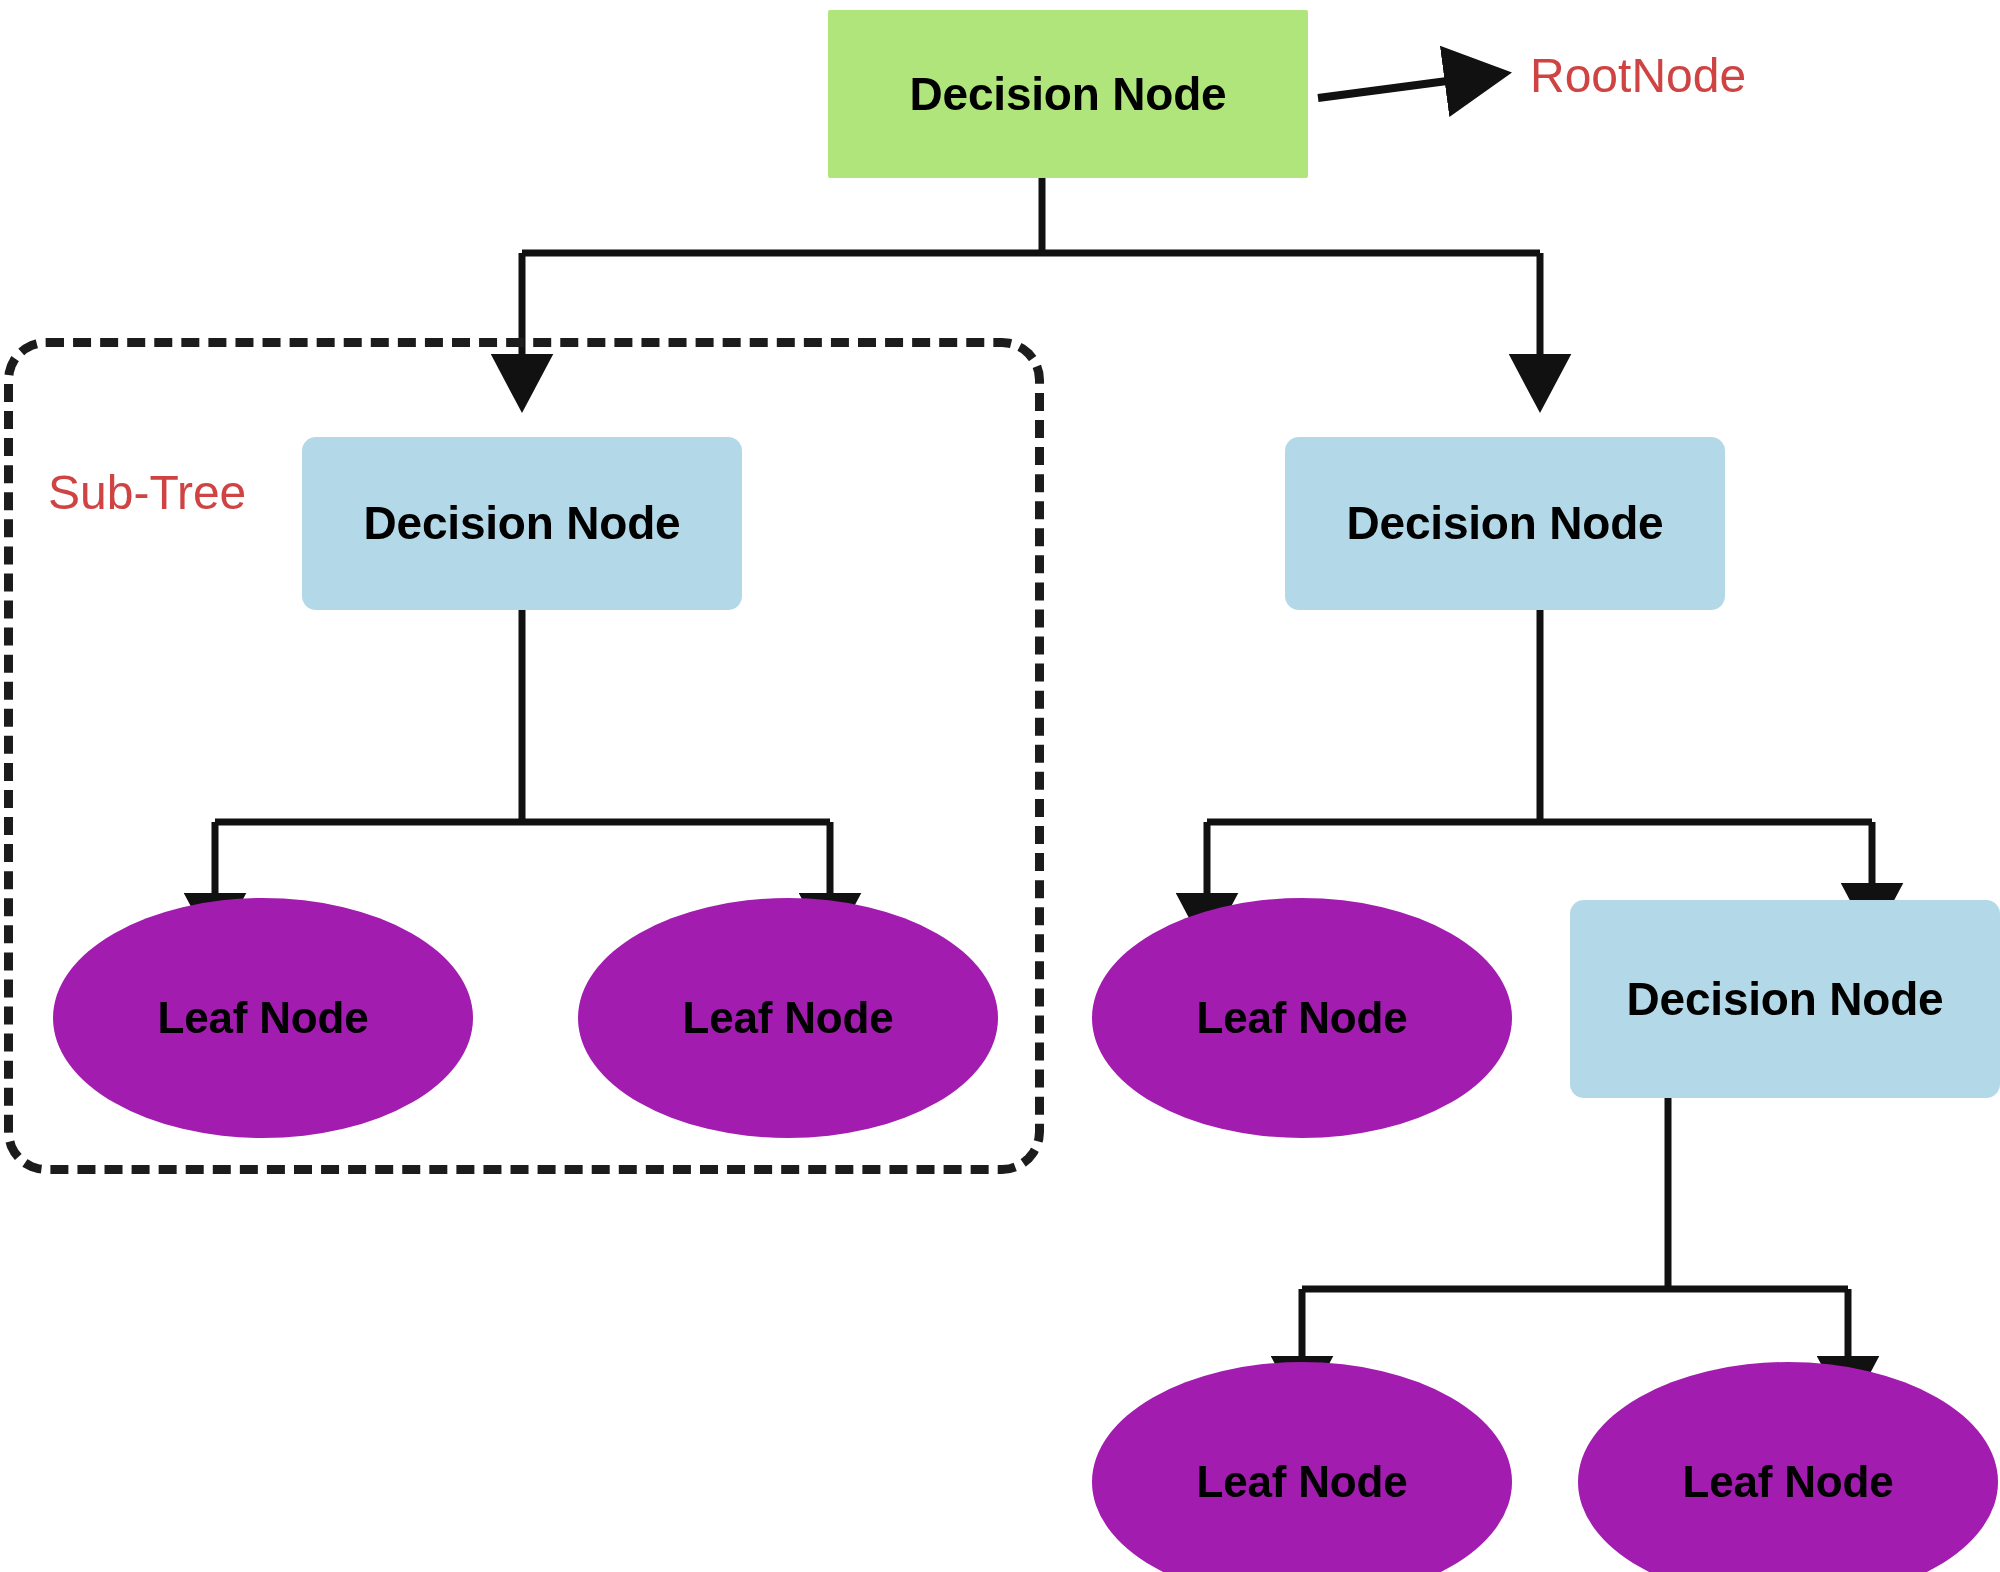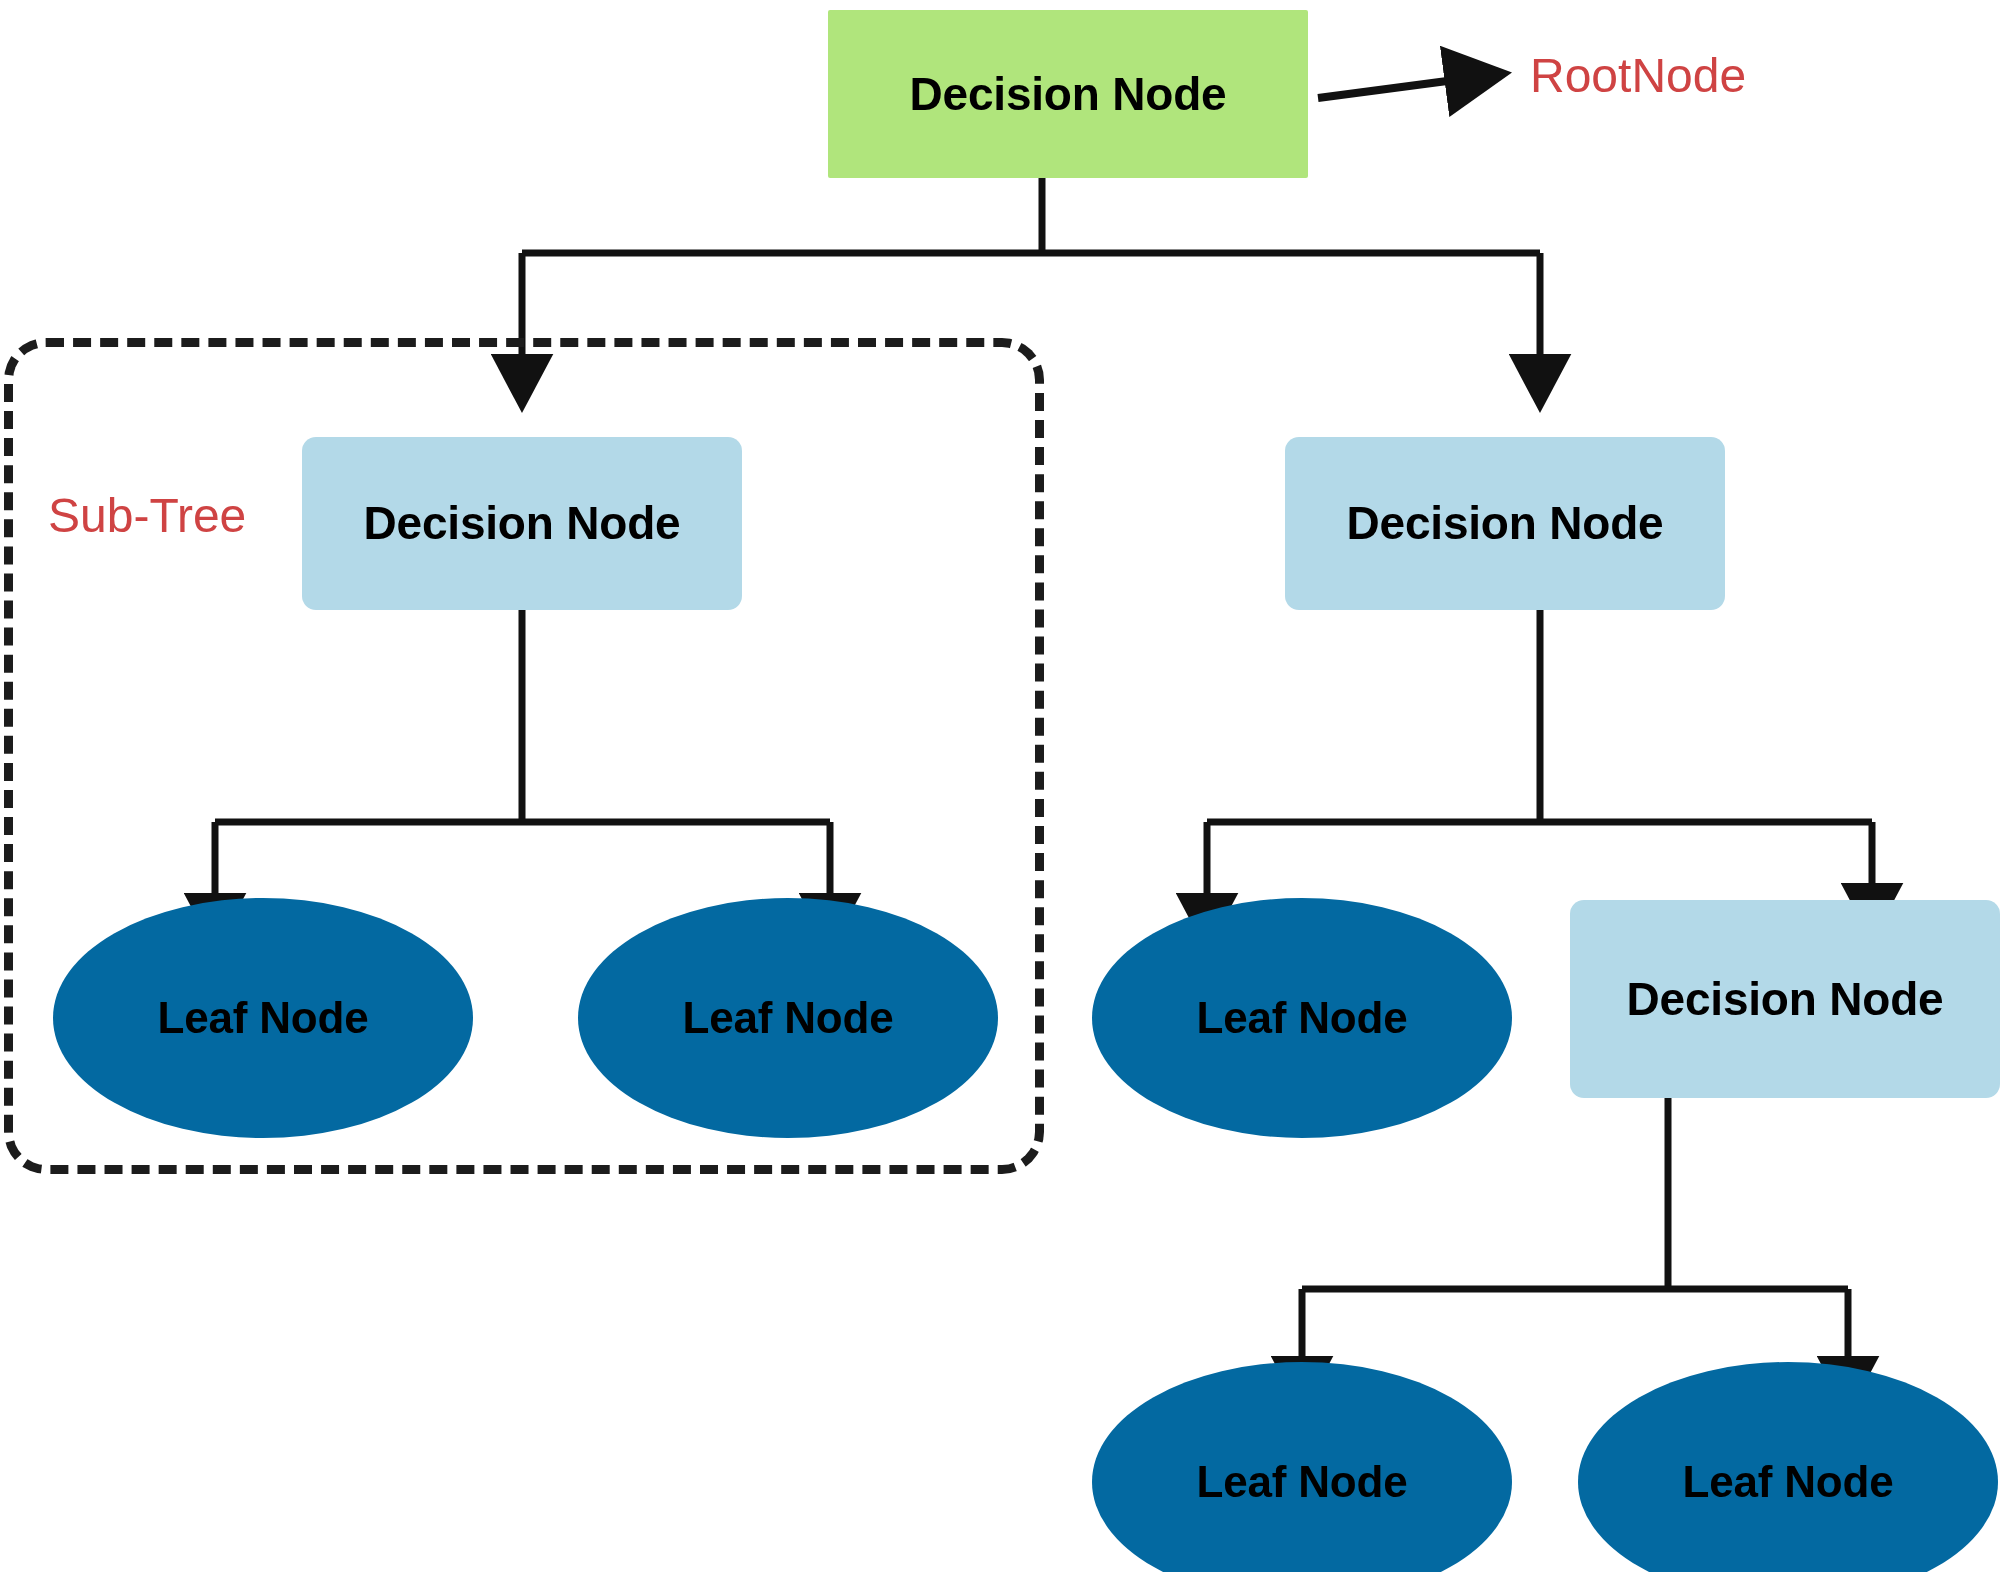--- a/index.html
+++ b/index.html
@@ -41,21 +41,21 @@
     font-size: 46px;
     letter-spacing: -0.2px;
   }
   .node-decision {
     background: #b3d9e8;
     border-radius: 14px;
     font-size: 46px;
     letter-spacing: -0.2px;
   }
   .node-leaf {
-    background: #0369a1;
+    background: #a21caf;
     border-radius: 50%;
     font-size: 44px;
     letter-spacing: -0.2px;
   }
   .annot {
     position: absolute;
     color: #cf4343;
     font-weight: normal;
     font-size: 48px;
     white-space: nowrap;
@@ -123,21 +123,21 @@
   <div class="annot" style="left:1530px; top:48px;">RootNode</div>
 
   <div class="node node-decision" style="left:302px; top:437px; width:440px; height:173px;">
     <span>Decision Node</span>
   </div>
 
   <div class="node node-decision" style="left:1285px; top:437px; width:440px; height:173px;">
     <span>Decision Node</span>
   </div>
 
-  <div class="annot" style="left:48px; top:488px;">Sub-Tree</div>
+  <div class="annot" style="left:48px; top:465px;">Sub-Tree</div>
 
   <div class="node node-leaf" style="left:53px; top:898px; width:420px; height:240px;">
     <span>Leaf Node</span>
   </div>
 
   <div class="node node-leaf" style="left:578px; top:898px; width:420px; height:240px;">
     <span>Leaf Node</span>
   </div>
 
   <div class="node node-leaf" style="left:1092px; top:898px; width:420px; height:240px;">

